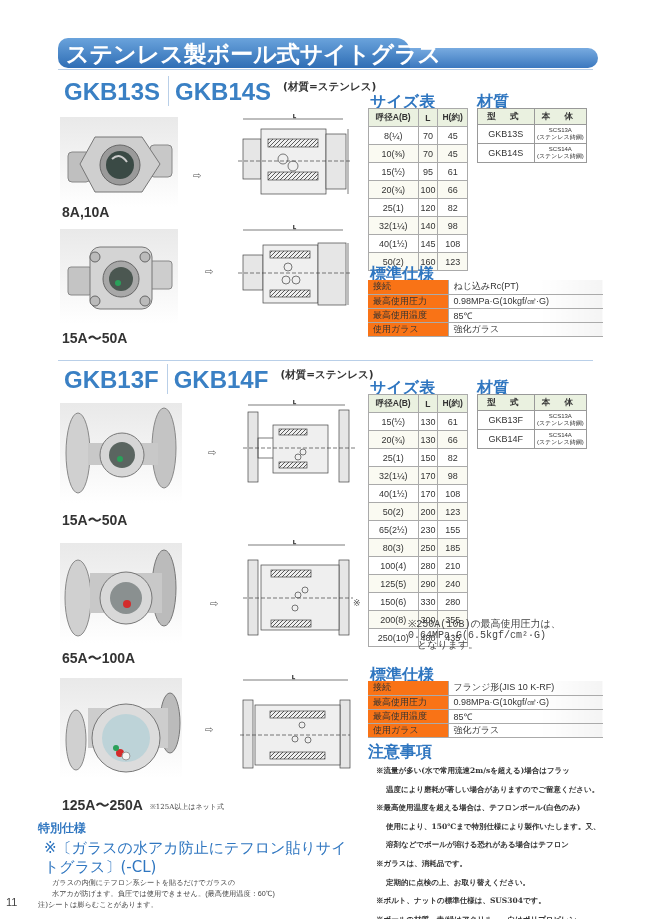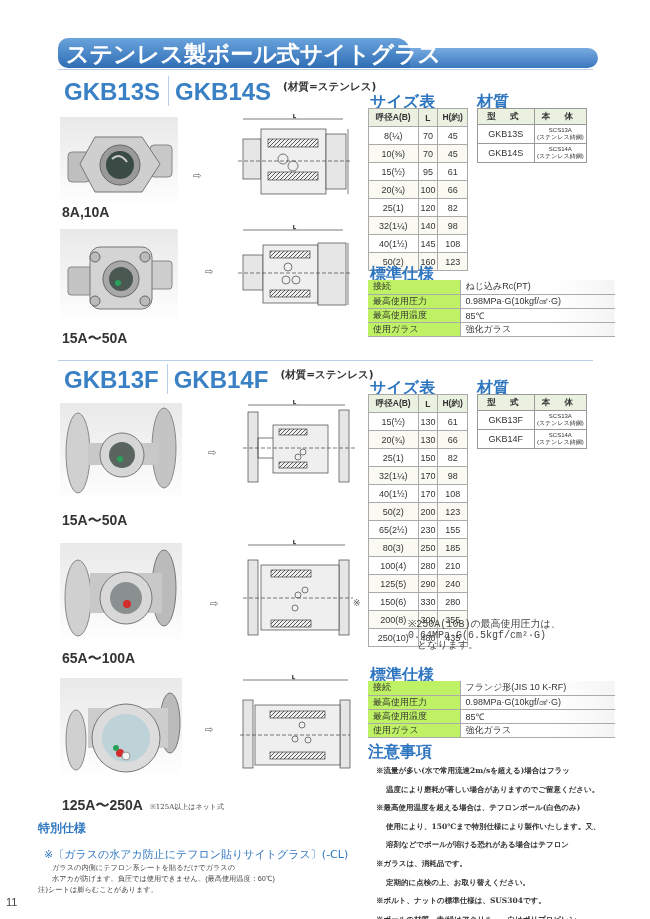--- a/index.html
+++ b/index.html
@@ -34,31 +34,31 @@
   .size-table td { border: 1px solid #aaa; text-align: center; height: 18px; }
   .size-table tr:nth-child(even) td { background: #fafaf2; }
 
   .mat-table { position: absolute; font-size: 9px; }
   .mat-table th { background: #eaf1e0; border: 1px solid #999; height: 16px; font-size: 8.5px; letter-spacing: 6px; }
   .mat-table td { border: 1px solid #999; text-align: center; height: 19px; }
   .mat-table td.body { font-size: 6px; line-height: 7px; }
 
   .spec-table { position: absolute; font-size: 9px; }
   .spec-table td { border-bottom: 1px solid #aaa; height: 14px; padding-left: 5px; }
-  .spec-table td.k { background: #bef264; width: 92px; border-right: 1px solid #aaa; }
+  .spec-table td.k { background: #f97316; width: 80px; border-right: 1px solid #aaa; }
   .spec-table td.v { width: 155px; background: linear-gradient(90deg, #fff 60%, #f4f4f4); }
 
   .fn { position: absolute; font-family: Liberation Mono, monospace; font-size: 10px; color: #444; line-height: 10.5px; margin-left: 40px; }
   .caution { position: absolute; left: 368px; top: 758px; width: 280px; font-family: "DejaVu Serif", "Liberation Serif", serif; font-size: 7.5px; line-height: 10.6px; color: #333; }
   .caution p { margin: 8px; font-weight: bold; }
   .caution .ind { padding-left: 10px; }
 
   .special { position: absolute; left: 38px; top: 820px; width: 320px; }
   .special .hd { font-weight: bold; font-size: 12px; color: #2f76c0; }
-  .special .sub { font-size: 11px; color: #2f76c0; margin-top: 10px; padding-left: 6px; }
+  .special .sub { font-size: 15px; color: #2f76c0; margin-top: 2px; padding-left: 6px; }
   .special .d { font-family: Liberation Sans, sans-serif; font-size: 7.2px; color: #444; line-height: 11px; padding-left: 14px; }
   .special .n { font-family: "DejaVu Serif", "Liberation Serif", serif; font-size: 7.2px; color: #444; line-height: 11px; }
 
   .page-no { position: absolute; left: 6px; top: 896px; font-size: 11px; font-family: "Liberation Sans", sans-serif; color: #444; }
   .star { position: absolute; font-size: 9px; color: #555; }
   .note125 { position: absolute; font-family: "DejaVu Serif", serif; font-size: 7px; color: #444; }
 </style>
 </head>
 <body>
 

